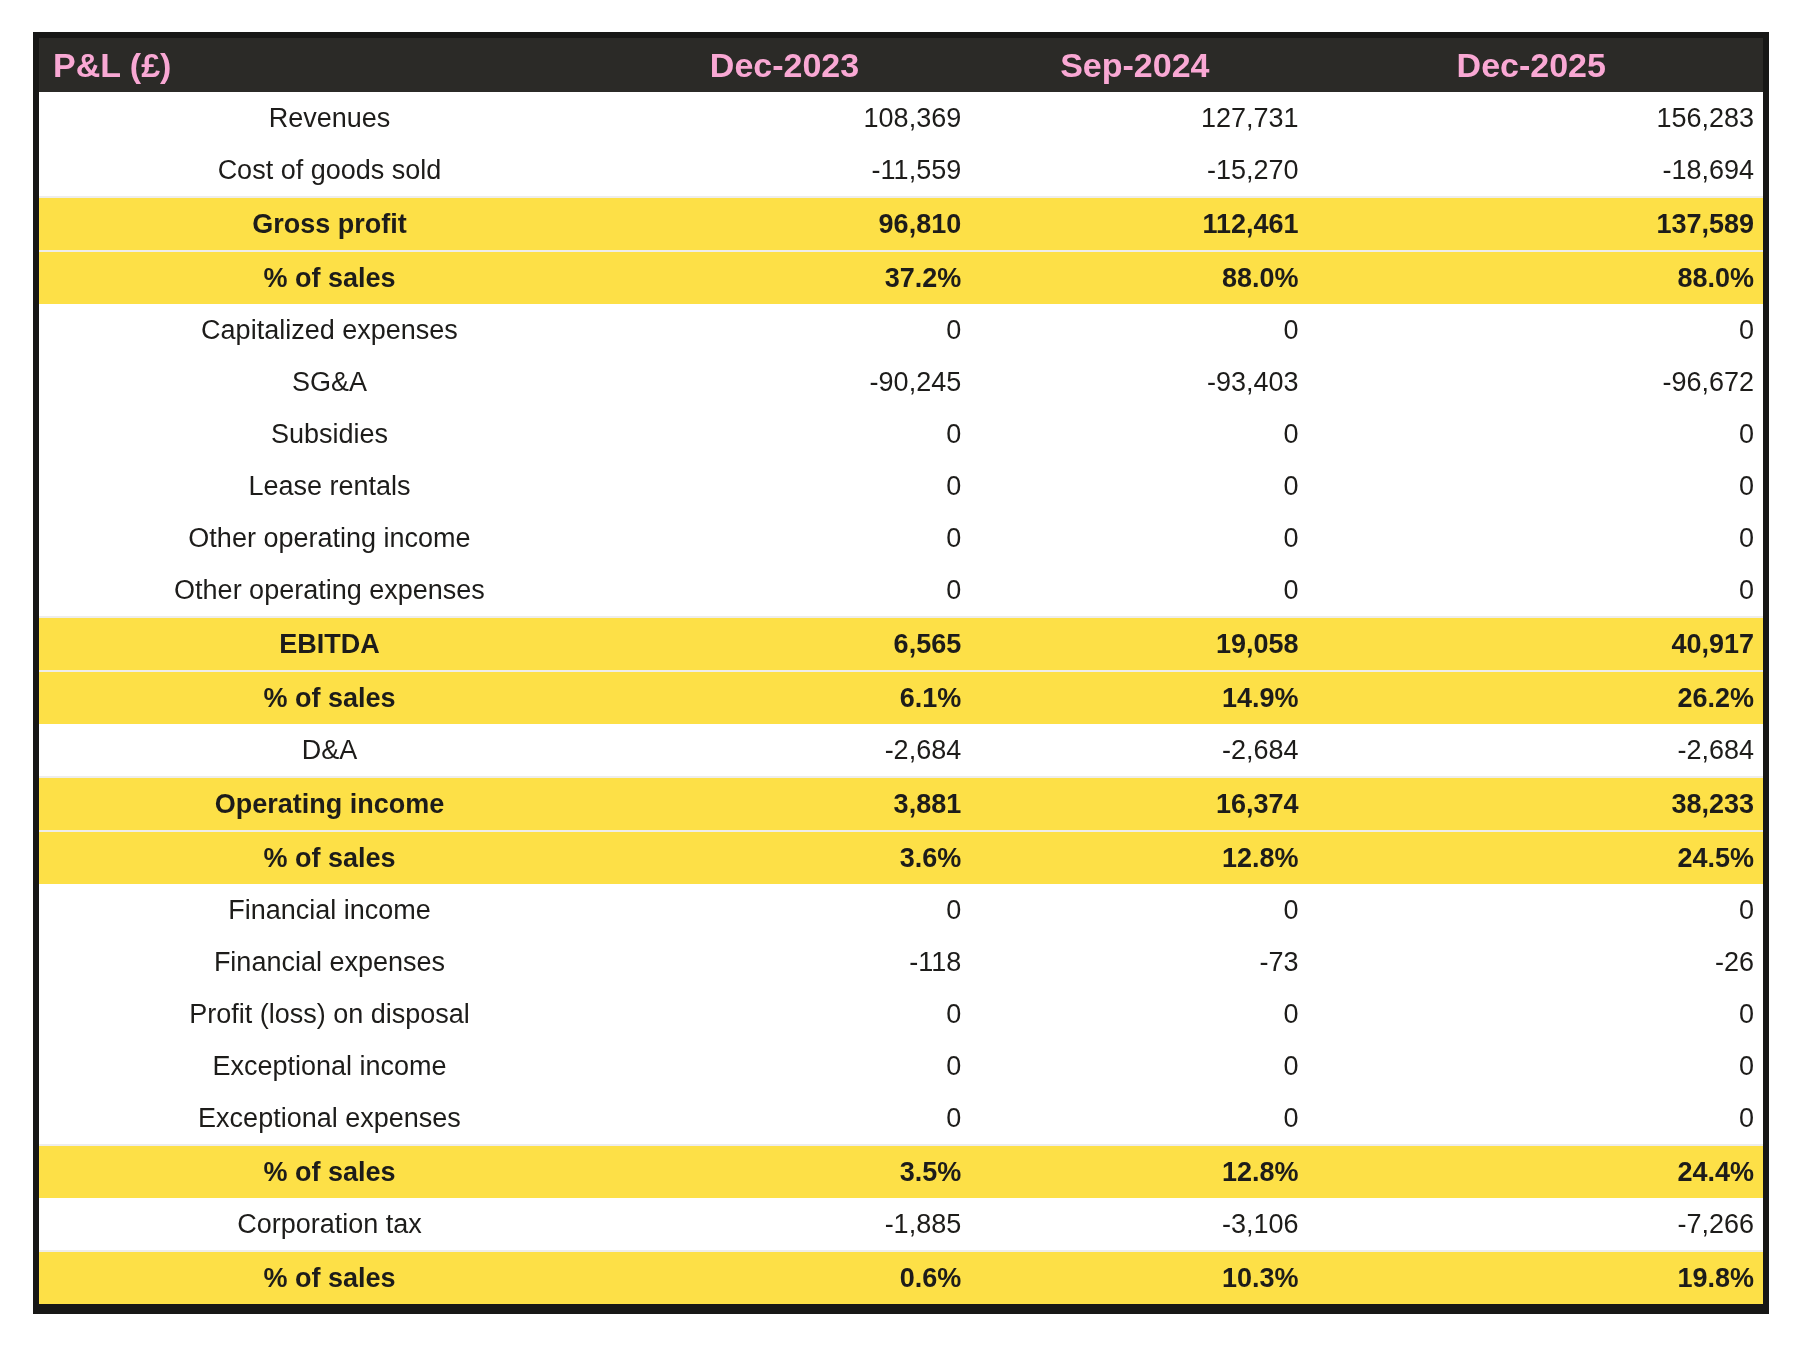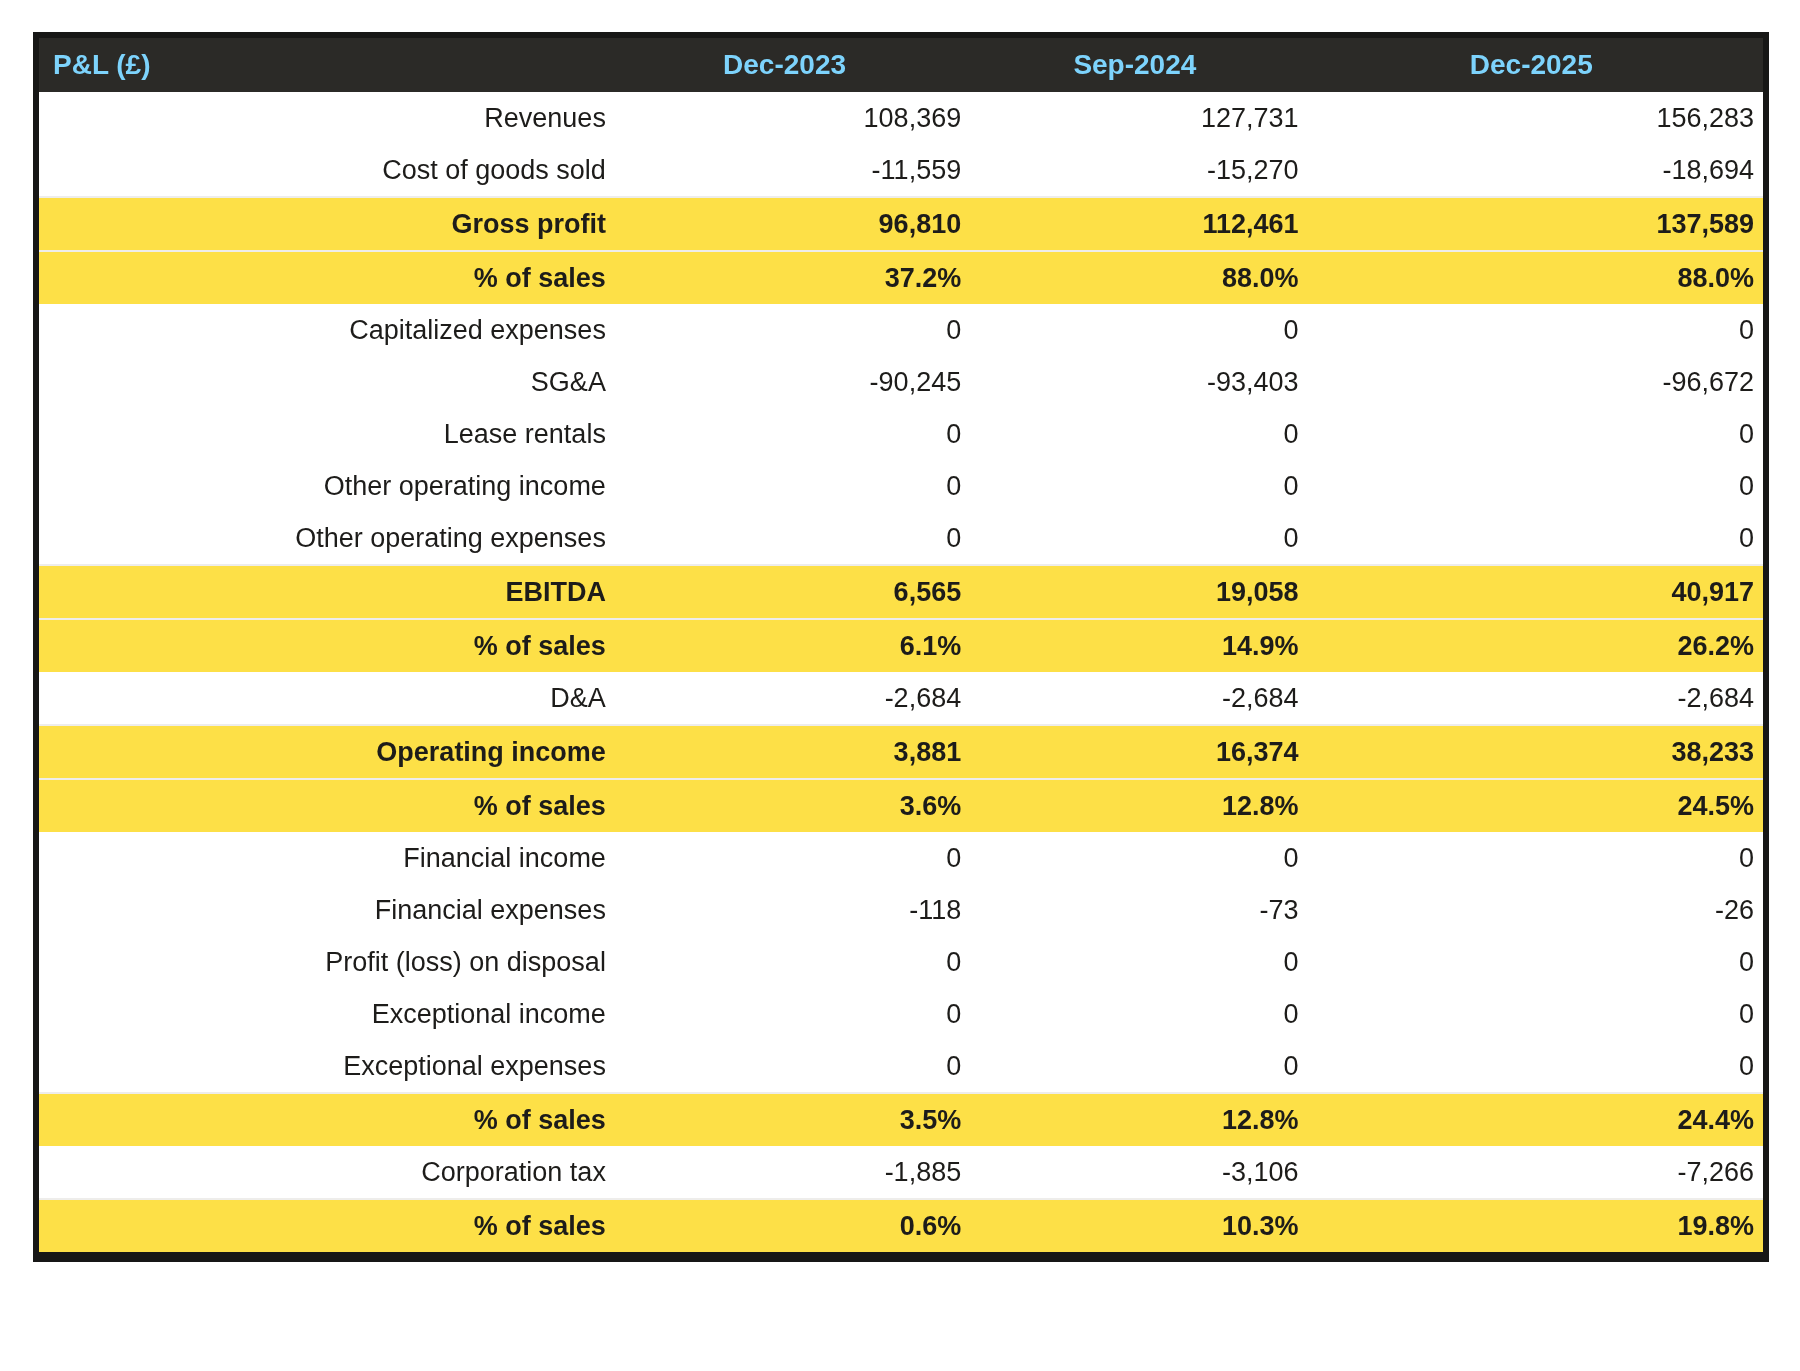--- a/index.html
+++ b/index.html
@@ -28,44 +28,44 @@
     font-size: 27px;
     color: #1d1c1a;
   }
   col.c-label   { width: 33%; }
   col.c-y1      { width: 21%; }
   col.c-y2      { width: 19.5%; }
   col.c-y3      { width: 26.5%; }
 
   thead th {
     background: #2b2a27;
-    color: #7dd3fc;
+    color: #f9a8d4;
     font-weight: bold;
     height: 52px;
-    font-size: 28px;
+    font-size: 34px;
     white-space: nowrap;
     overflow: hidden;
   }
   thead th.lbl {
     text-align: left;
     padding-left: 14px;
   }
   thead th.num {
     text-align: center;
     padding-right: 9px;
   }
 
   tbody td {
     height: 50px;
     background: #ffffff;
     white-space: nowrap;
     overflow: hidden;
   }
   tbody td.lbl {
-    text-align: right;
+    text-align: center;
     padding-left: 14px;
     margin-top: 9px;
   }
   tbody td.num {
     text-align: right;
     padding-right: 9px;
     font-variant-numeric: tabular-nums;
   }
   tbody tr.em td {
     background: #fde047;
@@ -123,20 +123,26 @@
           <td class="num">0</td>
           <td class="num">0</td>
         </tr>
         <tr>
           <td class="lbl">SG&amp;A</td>
           <td class="num">-90,245</td>
           <td class="num">-93,403</td>
           <td class="num">-96,672</td>
         </tr>
         <tr>
+          <td class="lbl">Subsidies</td>
+          <td class="num">0</td>
+          <td class="num">0</td>
+          <td class="num">0</td>
+        </tr>
+        <tr>
           <td class="lbl">Lease rentals</td>
           <td class="num">0</td>
           <td class="num">0</td>
           <td class="num">0</td>
         </tr>
         <tr>
           <td class="lbl">Other operating income</td>
           <td class="num">0</td>
           <td class="num">0</td>
           <td class="num">0</td>

